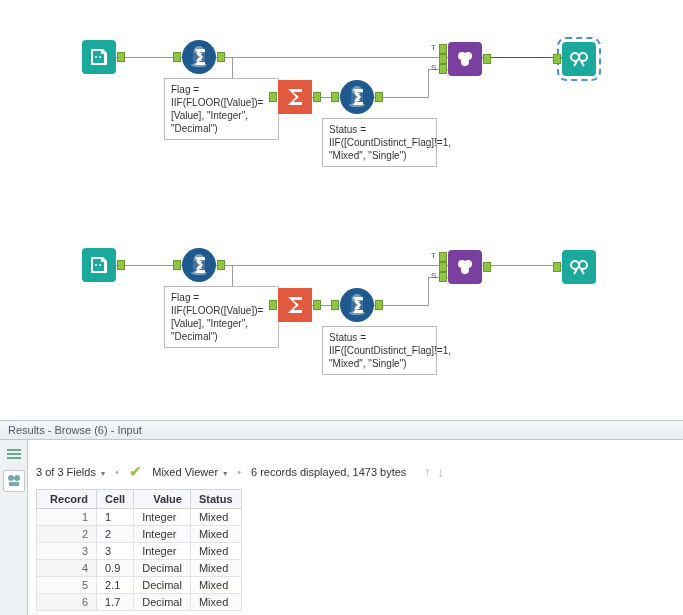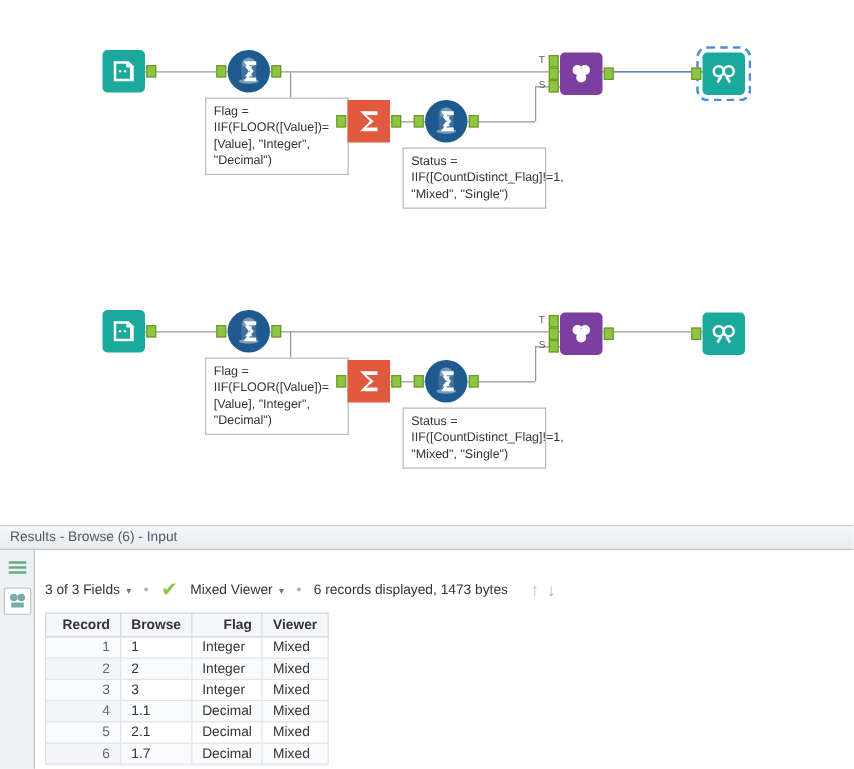--- a/index.html
+++ b/index.html
@@ -225,23 +225,23 @@
         <span>6 records displayed, 1473 bytes</span>
         <span class="nav-arrows">
           <span>↑</span>
           <span>↓</span>
         </span>
       </div>
       <table class="grid">
         <thead>
             <tr id="grid-head">
               <th style="width: 60px;">Record</th>
-              <th>Browse</th>
-              <th>Flag</th>
-              <th>Viewer</th>
+              <th>Cell</th>
+              <th>Value</th>
+              <th>Status</th>
             </tr>
           </thead>
         <tbody id="grid-body">
             <tr>
               <td class="rownum">1</td>
               <td>1</td>
               <td>Integer</td>
               <td>Mixed</td>
             </tr>
             <tr>
@@ -251,21 +251,21 @@
               <td>Mixed</td>
             </tr>
             <tr>
               <td class="rownum">3</td>
               <td>3</td>
               <td>Integer</td>
               <td>Mixed</td>
             </tr>
             <tr>
               <td class="rownum">4</td>
-              <td>1.1</td>
+              <td>0.9</td>
               <td>Decimal</td>
               <td>Mixed</td>
             </tr>
             <tr>
               <td class="rownum">5</td>
               <td>2.1</td>
               <td>Decimal</td>
               <td>Mixed</td>
             </tr>
             <tr>

